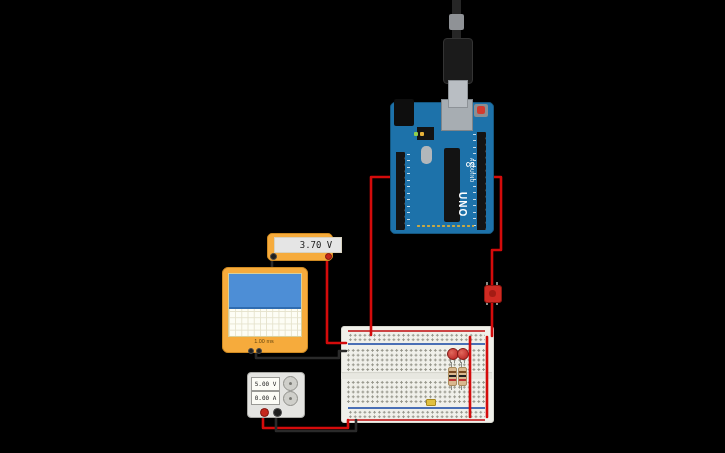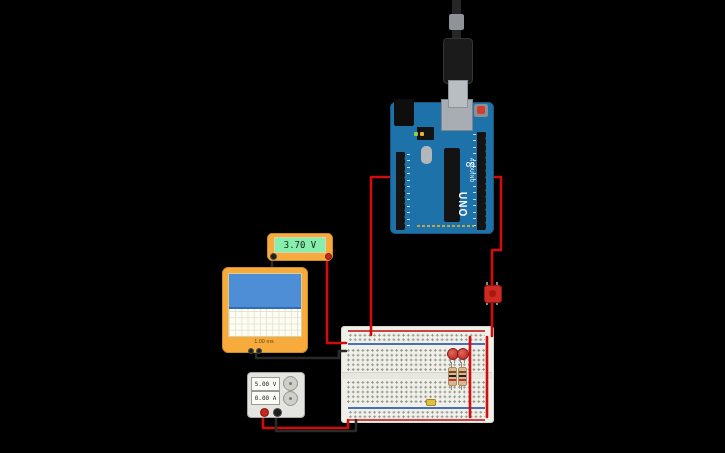--- a/index.html
+++ b/index.html
@@ -36,22 +36,22 @@
   .gold-strip{left:416px;top:223px;width:58px;height:6px;z-index:9;
     background-image:radial-gradient(circle,#c9a943 1.1px,transparent 1.3px);background-size:5px 6px;}
   .board-led{width:4px;height:4px;border-radius:1px;z-index:9;}
   .v-text{writing-mode:vertical-rl;text-orientation:mixed;color:#fff;z-index:9;}
   .ard-logo{left:456px;top:156px;width:20px;text-align:center;font-size:13px;line-height:11px;}
   .ard-brand{left:469px;top:158px;font-size:4.5px;letter-spacing:.6px;}
   .ard-uno{left:457px;top:192px;font-size:10px;font-weight:bold;letter-spacing:1px;}
 
   
   .multimeter{left:267px;top:233px;width:64px;height:26px;background:#f6ab3c;border:1px solid #cf8a22;border-radius:5px;z-index:8;}
-  .mm-display{left:274px;top:237px;width:50px;height:14px;background:#86efac;border:1px solid #d8d2c0;z-index:9;
-    font-family:"DejaVu Sans Mono",monospace;font-size:9px;line-height:14px;text-align:center;color:#222;}
+  .mm-display{left:274px;top:237px;width:50px;height:14px;background:#e5e5e5;border:1px solid #d8d2c0;z-index:9;
+    font-family:"DejaVu Sans Mono",monospace;font-size:9px;line-height:14px;text-align:center;color:#222;padding-left:16px;}
   .terminal{border-radius:50%;z-index:9;}
   .t-black{background:#1e1e1e;border:1px solid #4a4a4a;}
   .t-red{background:#c5271c;border:1px solid #7d150e;}
 
   .scope{left:222px;top:267px;width:84px;height:84px;background:#f6ab3c;border:1px solid #cf8a22;border-radius:6px;z-index:8;}
   .scope-screen{left:228px;top:273px;width:72px;height:62px;background:#fdfdf5;border:1px solid #d8cf9a;z-index:9;
     background-image:linear-gradient(#e5e2cc 1px,transparent 1px),linear-gradient(90deg,#e5e2cc 1px,transparent 1px);
     background-size:6.2px 6.2px;}
   .scope-trace{left:229px;top:274px;width:72px;height:33px;background:#4d8ed6;border-bottom:2px solid #2f6cb0;z-index:10;}
   .scope-label{left:222px;top:338px;width:84px;text-align:center;font-size:5.5px;color:#6b4b12;z-index:10;}

